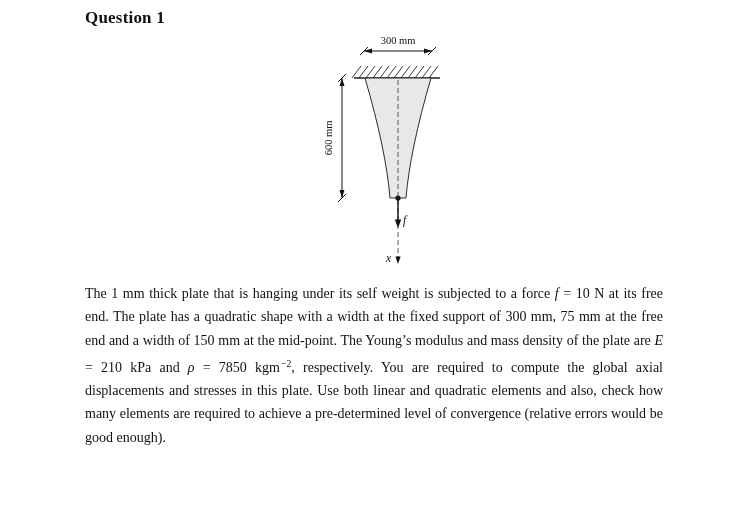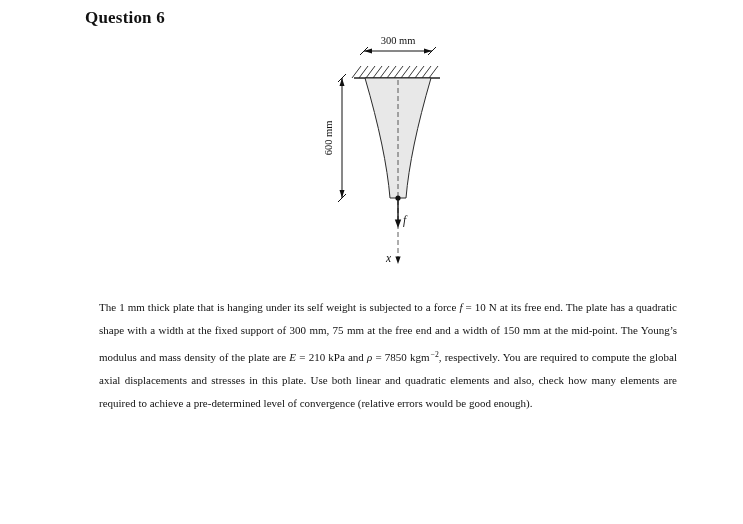--- a/index.html
+++ b/index.html
@@ -28,22 +28,22 @@
     left: 286px;
     top: 30px;
     width: 224px;
     height: 240px;
   }
   .question-text {
     position: absolute;
     left: 85px;
     top: 282px;
     width: 578px;
-    margin: 14px;
-    font-size: 11px;
+    margin: 0;
+    font-size: 14px;
     line-height: 23.3px;
     text-align: justify;
   }
   .math {
     font-style: italic;
   }
   .sup {
     font-size: 0.7em;
     vertical-align: 0.5em;
     margin-left: 1px;
@@ -58,21 +58,21 @@
     font-style: italic;
     font-size: 11.5px;
     fill: #111111;
   }
 </style>
 </head>
 <body>
 
 <div class="page">
 
-  <div class="page-title">Question 6</div>
+  <div class="page-title">Question 1</div>
 
   <div class="figure-wrap">
     <svg width="224" height="240" viewBox="0 0 224 240">
 
       <text class="fig-label" x="112" y="14" text-anchor="middle">300 mm</text>
 
       <g stroke="#111" stroke-width="1">
         <line x1="78" y1="21" x2="146" y2="21"></line>
         <line x1="74" y1="25" x2="82" y2="17"></line>
         <line x1="142" y1="25" x2="150" y2="17"></line>

